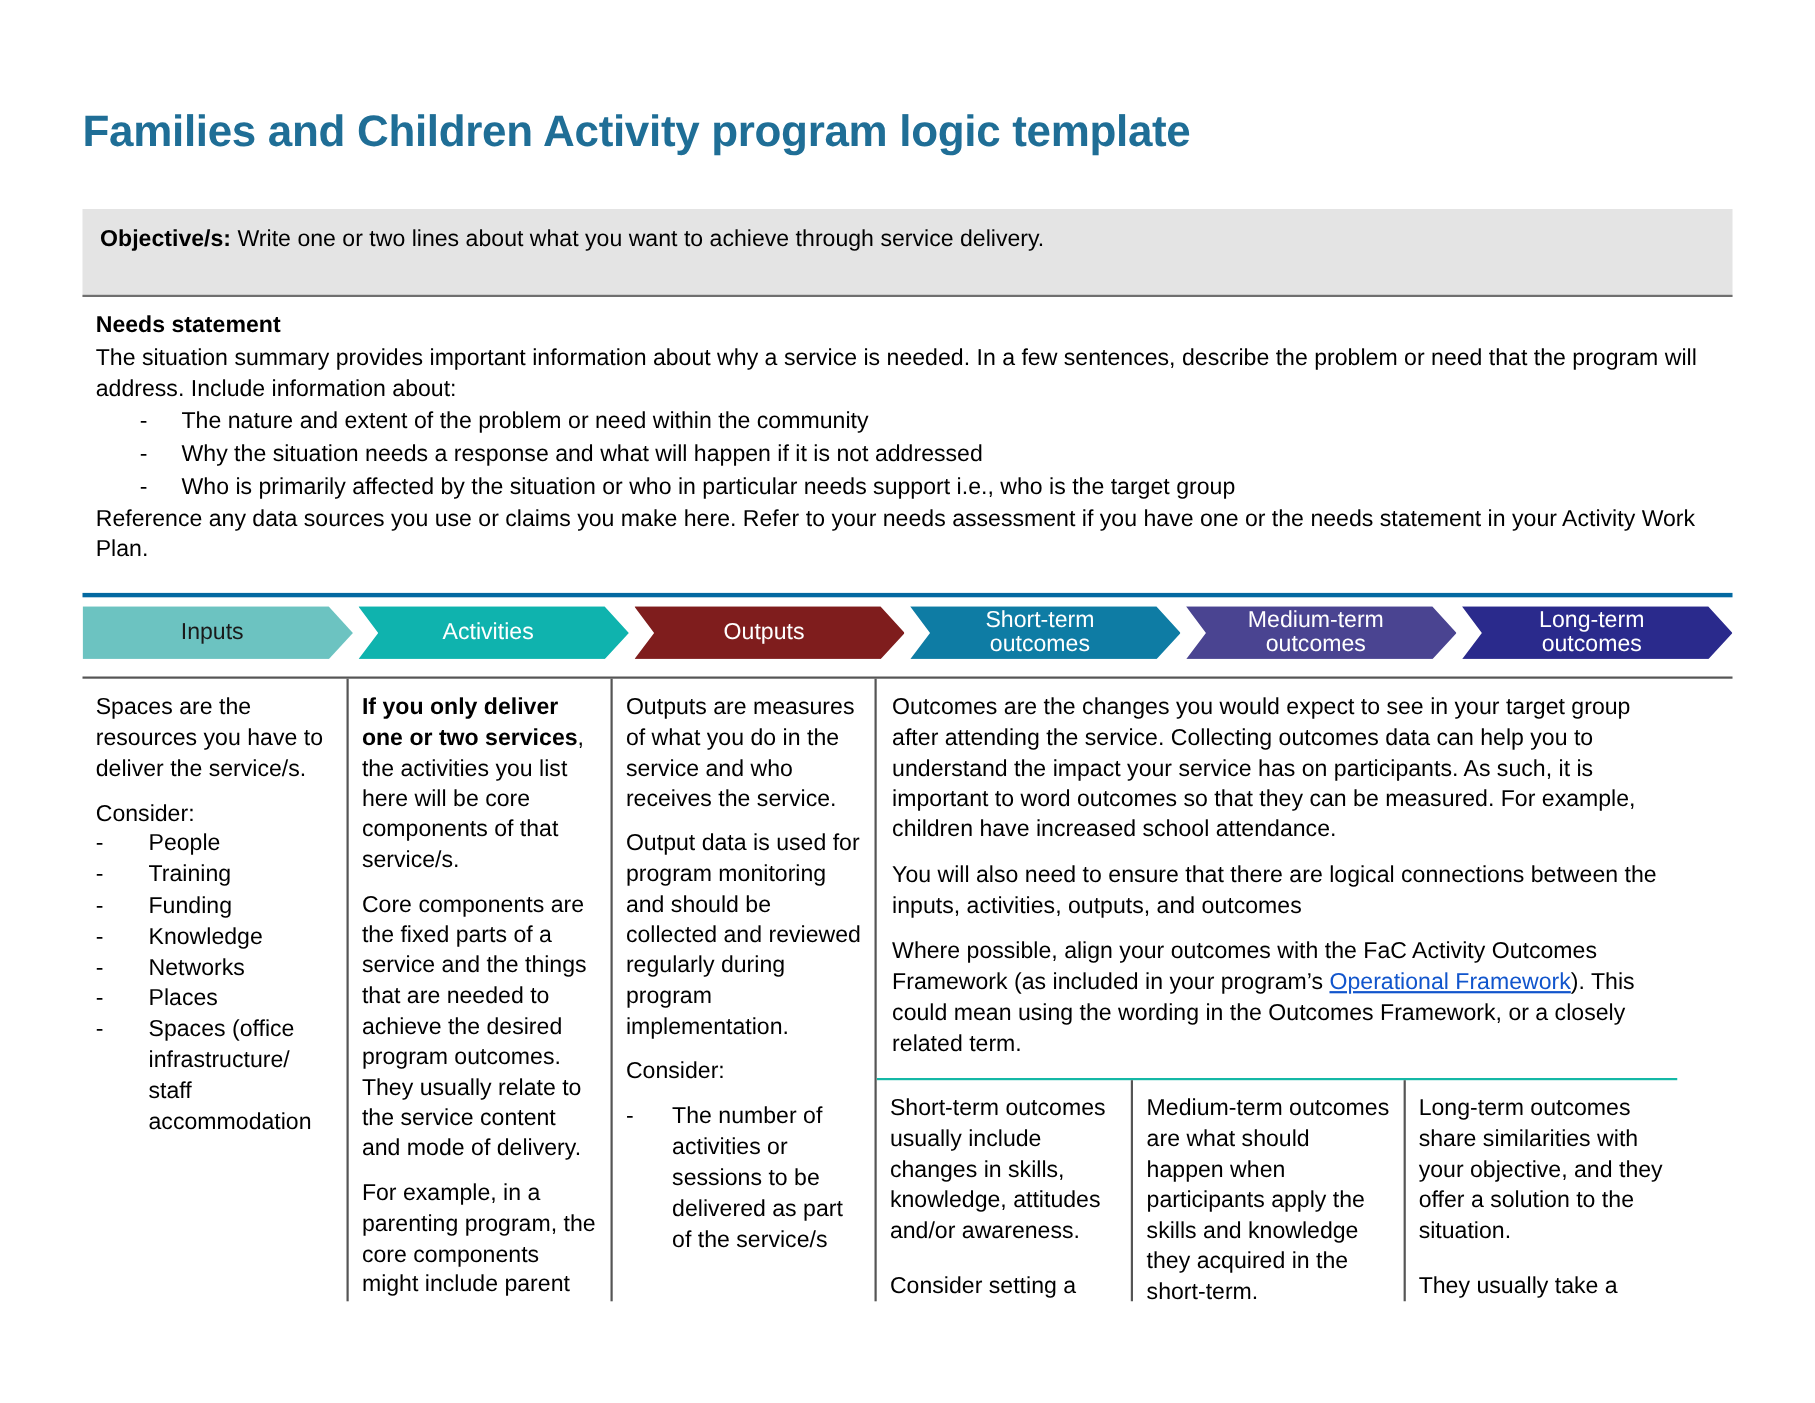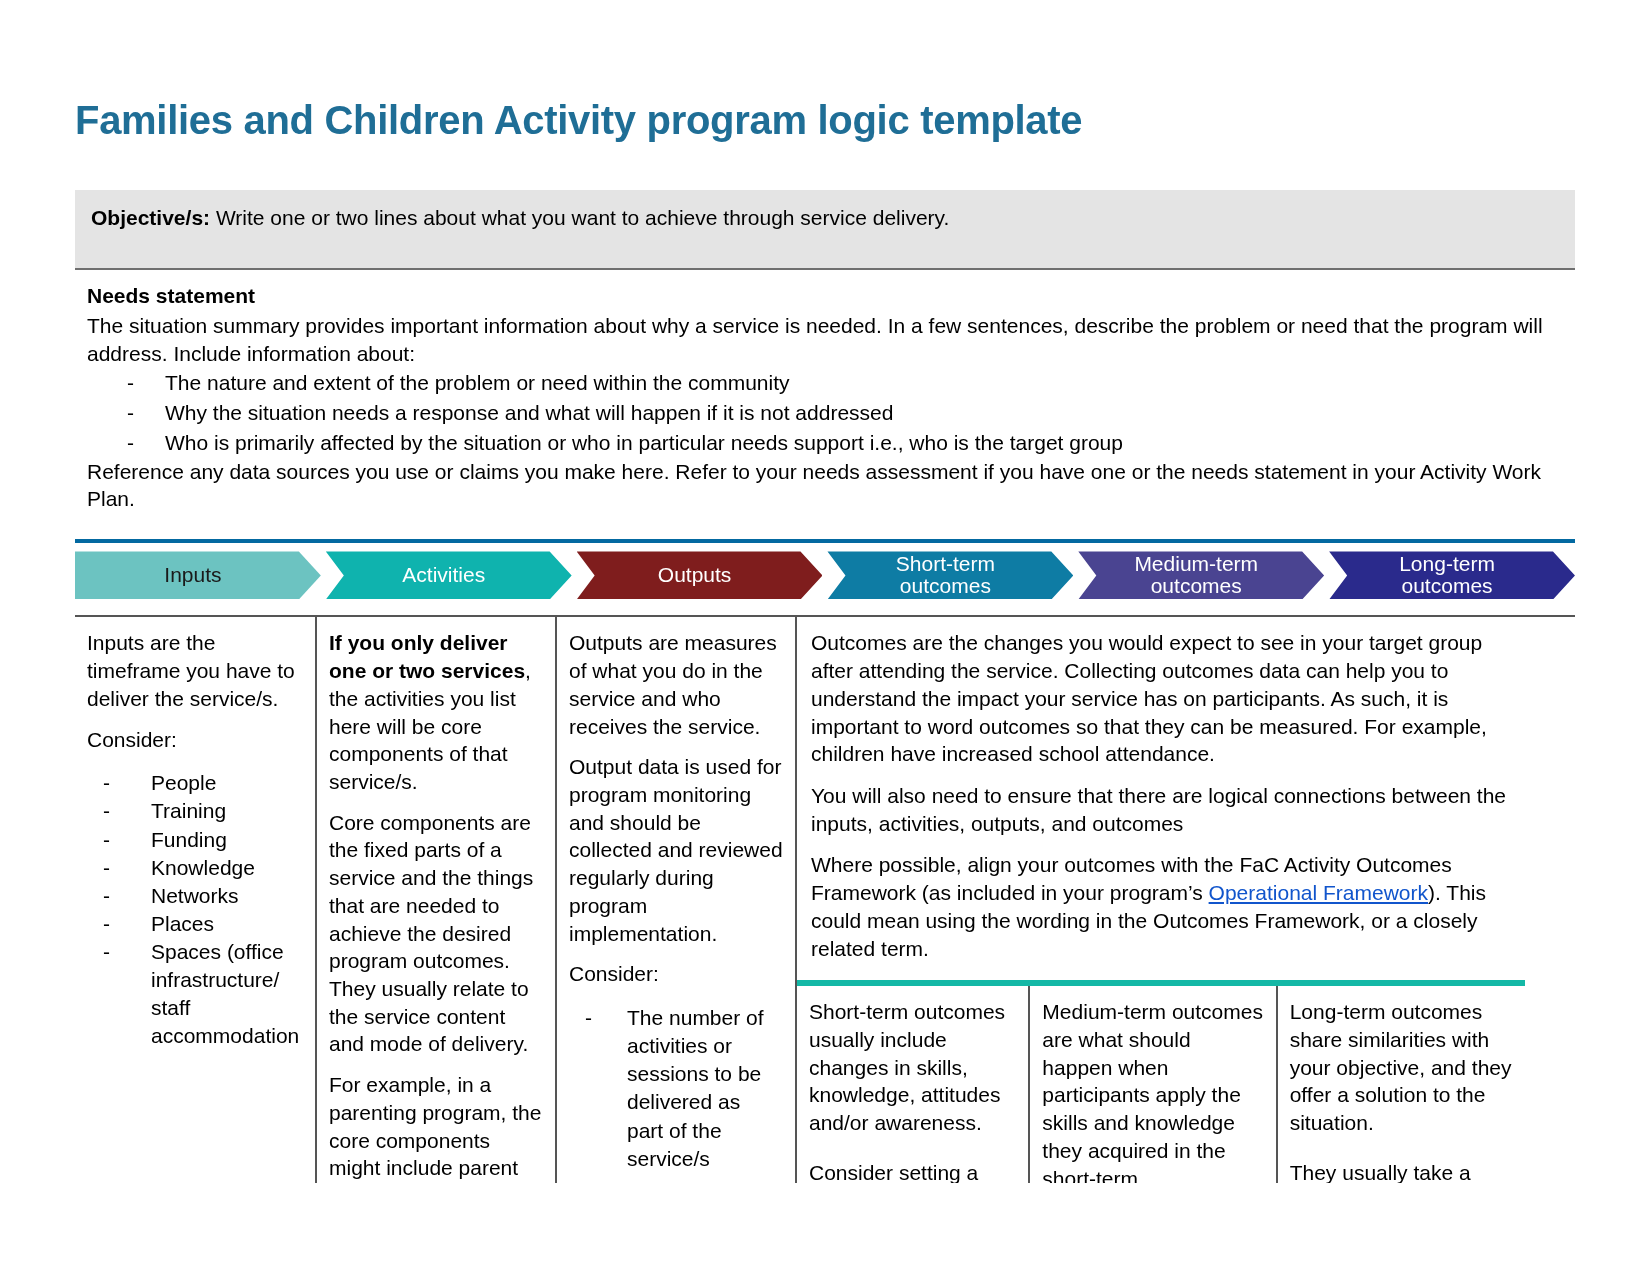--- a/index.html
+++ b/index.html
@@ -124,21 +124,21 @@
   .col.outcomes  { width: 730px; padding: 0; overflow: hidden; }
 
   .col p { margin: 0 0 13px 0; }
   .col p:last-child { margin-bottom: 0; }
   .col .b { font-weight: bold; }
 
   .tight { margin-bottom: 0 !important; }
 
   .dashlist {
     list-style: none;
-    margin: 16px;
+    margin: 0;
     padding: 0;
   }
   .dashlist li {
     position: relative;
     padding-left: 48px;
     line-height: 1.34;
   }
   .dashlist li::before {
     content: "-";
     position: absolute;
@@ -152,21 +152,21 @@
     padding: 12px 14px 8px 14px;
     font-size: 21px;
     line-height: 1.32;
   }
   .outcomes-top p { margin: 0 0 14px 0; }
   .outcomes-top p.last { margin-bottom: 10px; }
   .lnk { color: #1155CC; text-decoration: underline; }
 
   .outcomes-sub {
     display: flex;
-    border-top: 6px solid #14b8a6;
+    border-top: 2px solid #14b8a6;
     height: 258px;
   }
   .sub {
     box-sizing: border-box;
     padding: 12px 12px 0 12px;
     font-size: 21px;
     line-height: 1.32;
     overflow: hidden;
   }
   .sub + .sub { border-left: 2px solid #555555; }
@@ -215,21 +215,21 @@
       <span class="lines"><span>Medium-term</span><br><span>outcomes</span></span>
     </div>
     <div class="chev" id="chev5" style="background: rgb(42, 42, 140); color: rgb(255, 255, 255);">
       <span class="lines"><span>Long-term</span><br><span>outcomes</span></span>
     </div>
   </div>
 
   <div class="grid">
 
     <div class="col inputs">
-      <p>Inputs are the timeframe you have to deliver the service/s.</p>
+      <p>Spaces are the resources you have to deliver the service/s.</p>
       <p class="tight">Consider:</p>
       <ul class="dashlist">
         <li>People</li>
         <li>Training</li>
         <li>Funding</li>
         <li>Knowledge</li>
         <li>Networks</li>
         <li>Places</li>
         <li>Spaces (office infrastructure/ staff accommodation</li>
       </ul>

